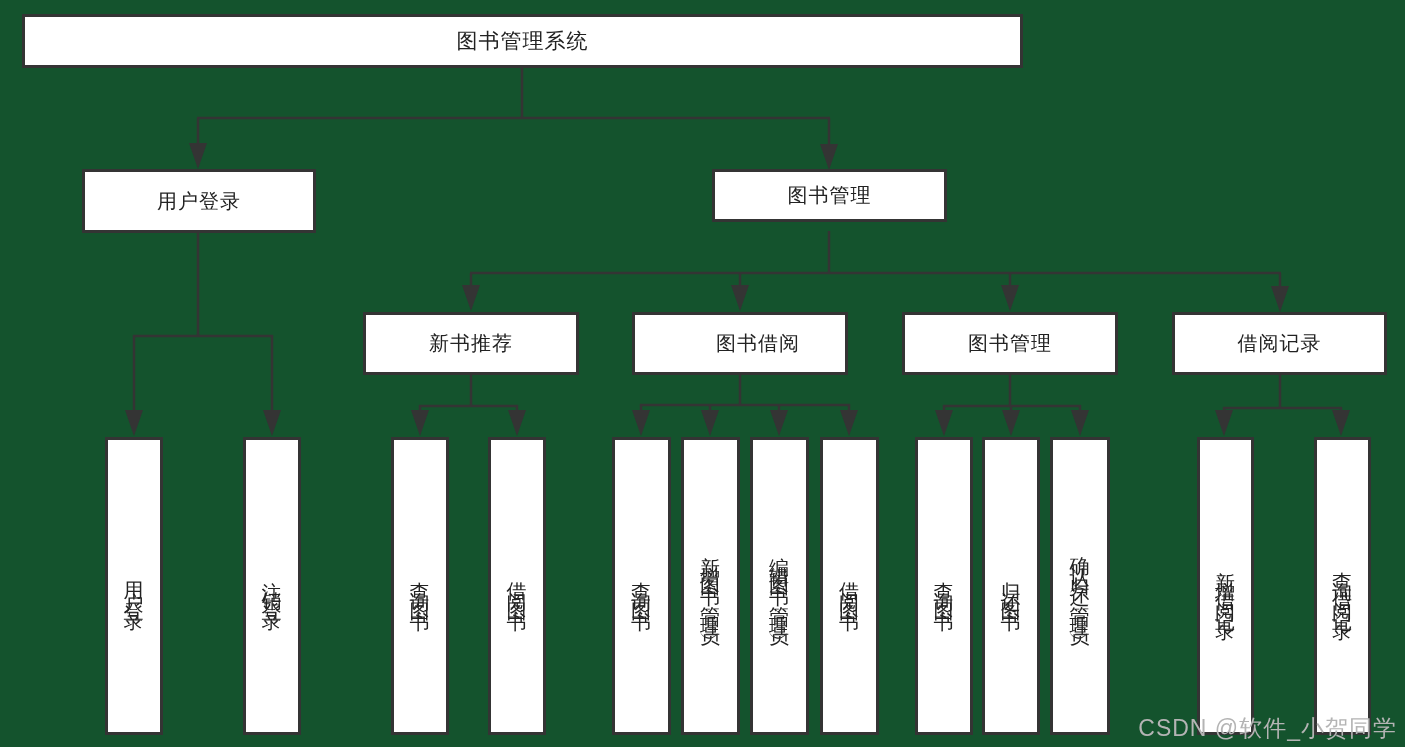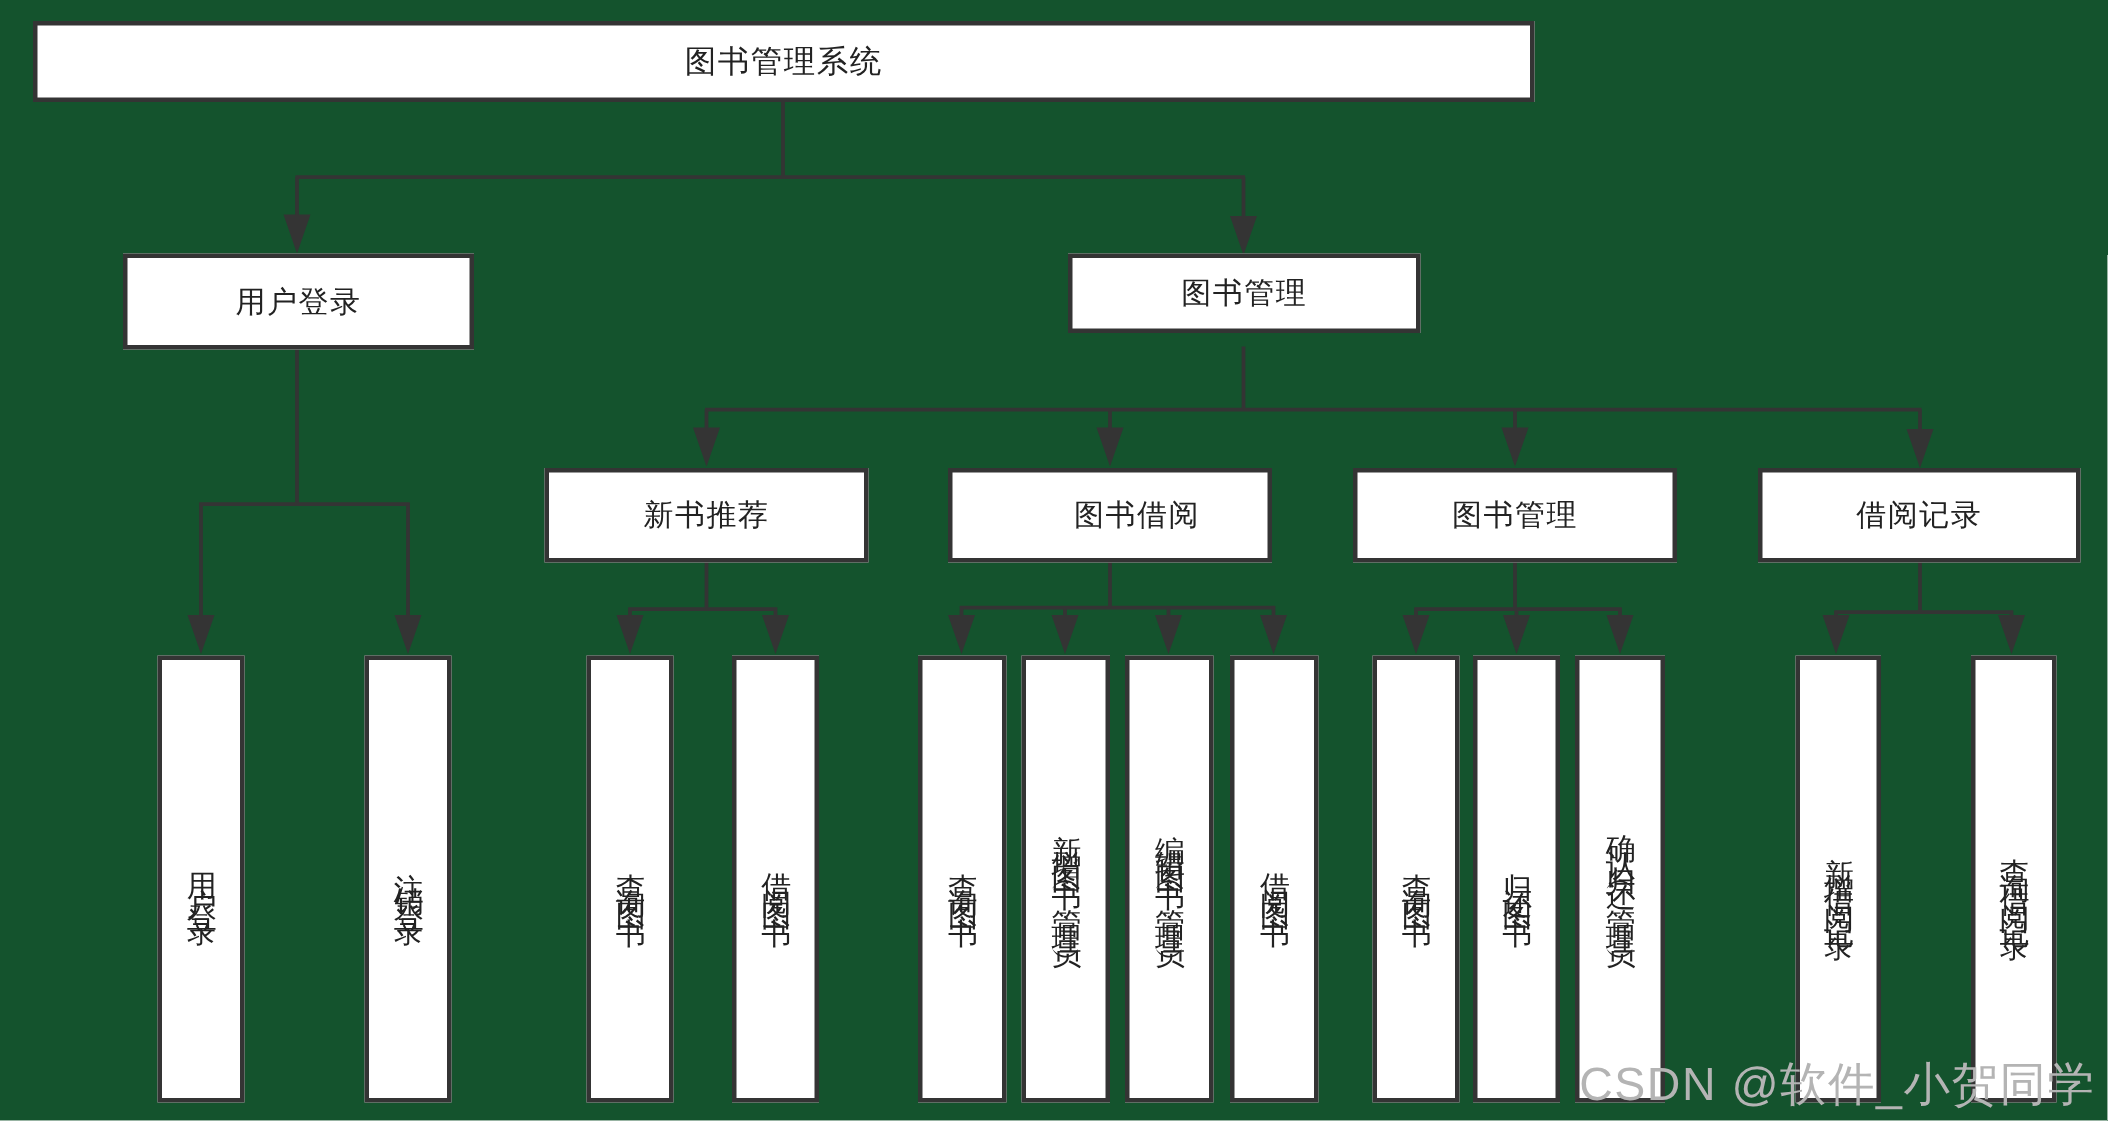--- a/index.html
+++ b/index.html
@@ -38,21 +38,21 @@
     text-orientation: mixed;
     font-size: 20px;
     letter-spacing: 10px;
     line-height: 1;
     white-space: nowrap;
   }
   .watermark {
     position: absolute;
     right: 8px;
     bottom: 3px;
-    font-size: 31px;
+    font-size: 23px;
     color: #b4b4b4;
     z-index: 10;
     letter-spacing: 1px;
   }
 </style>
 </head>
 <body>
 
 <div class="canvas">
 

